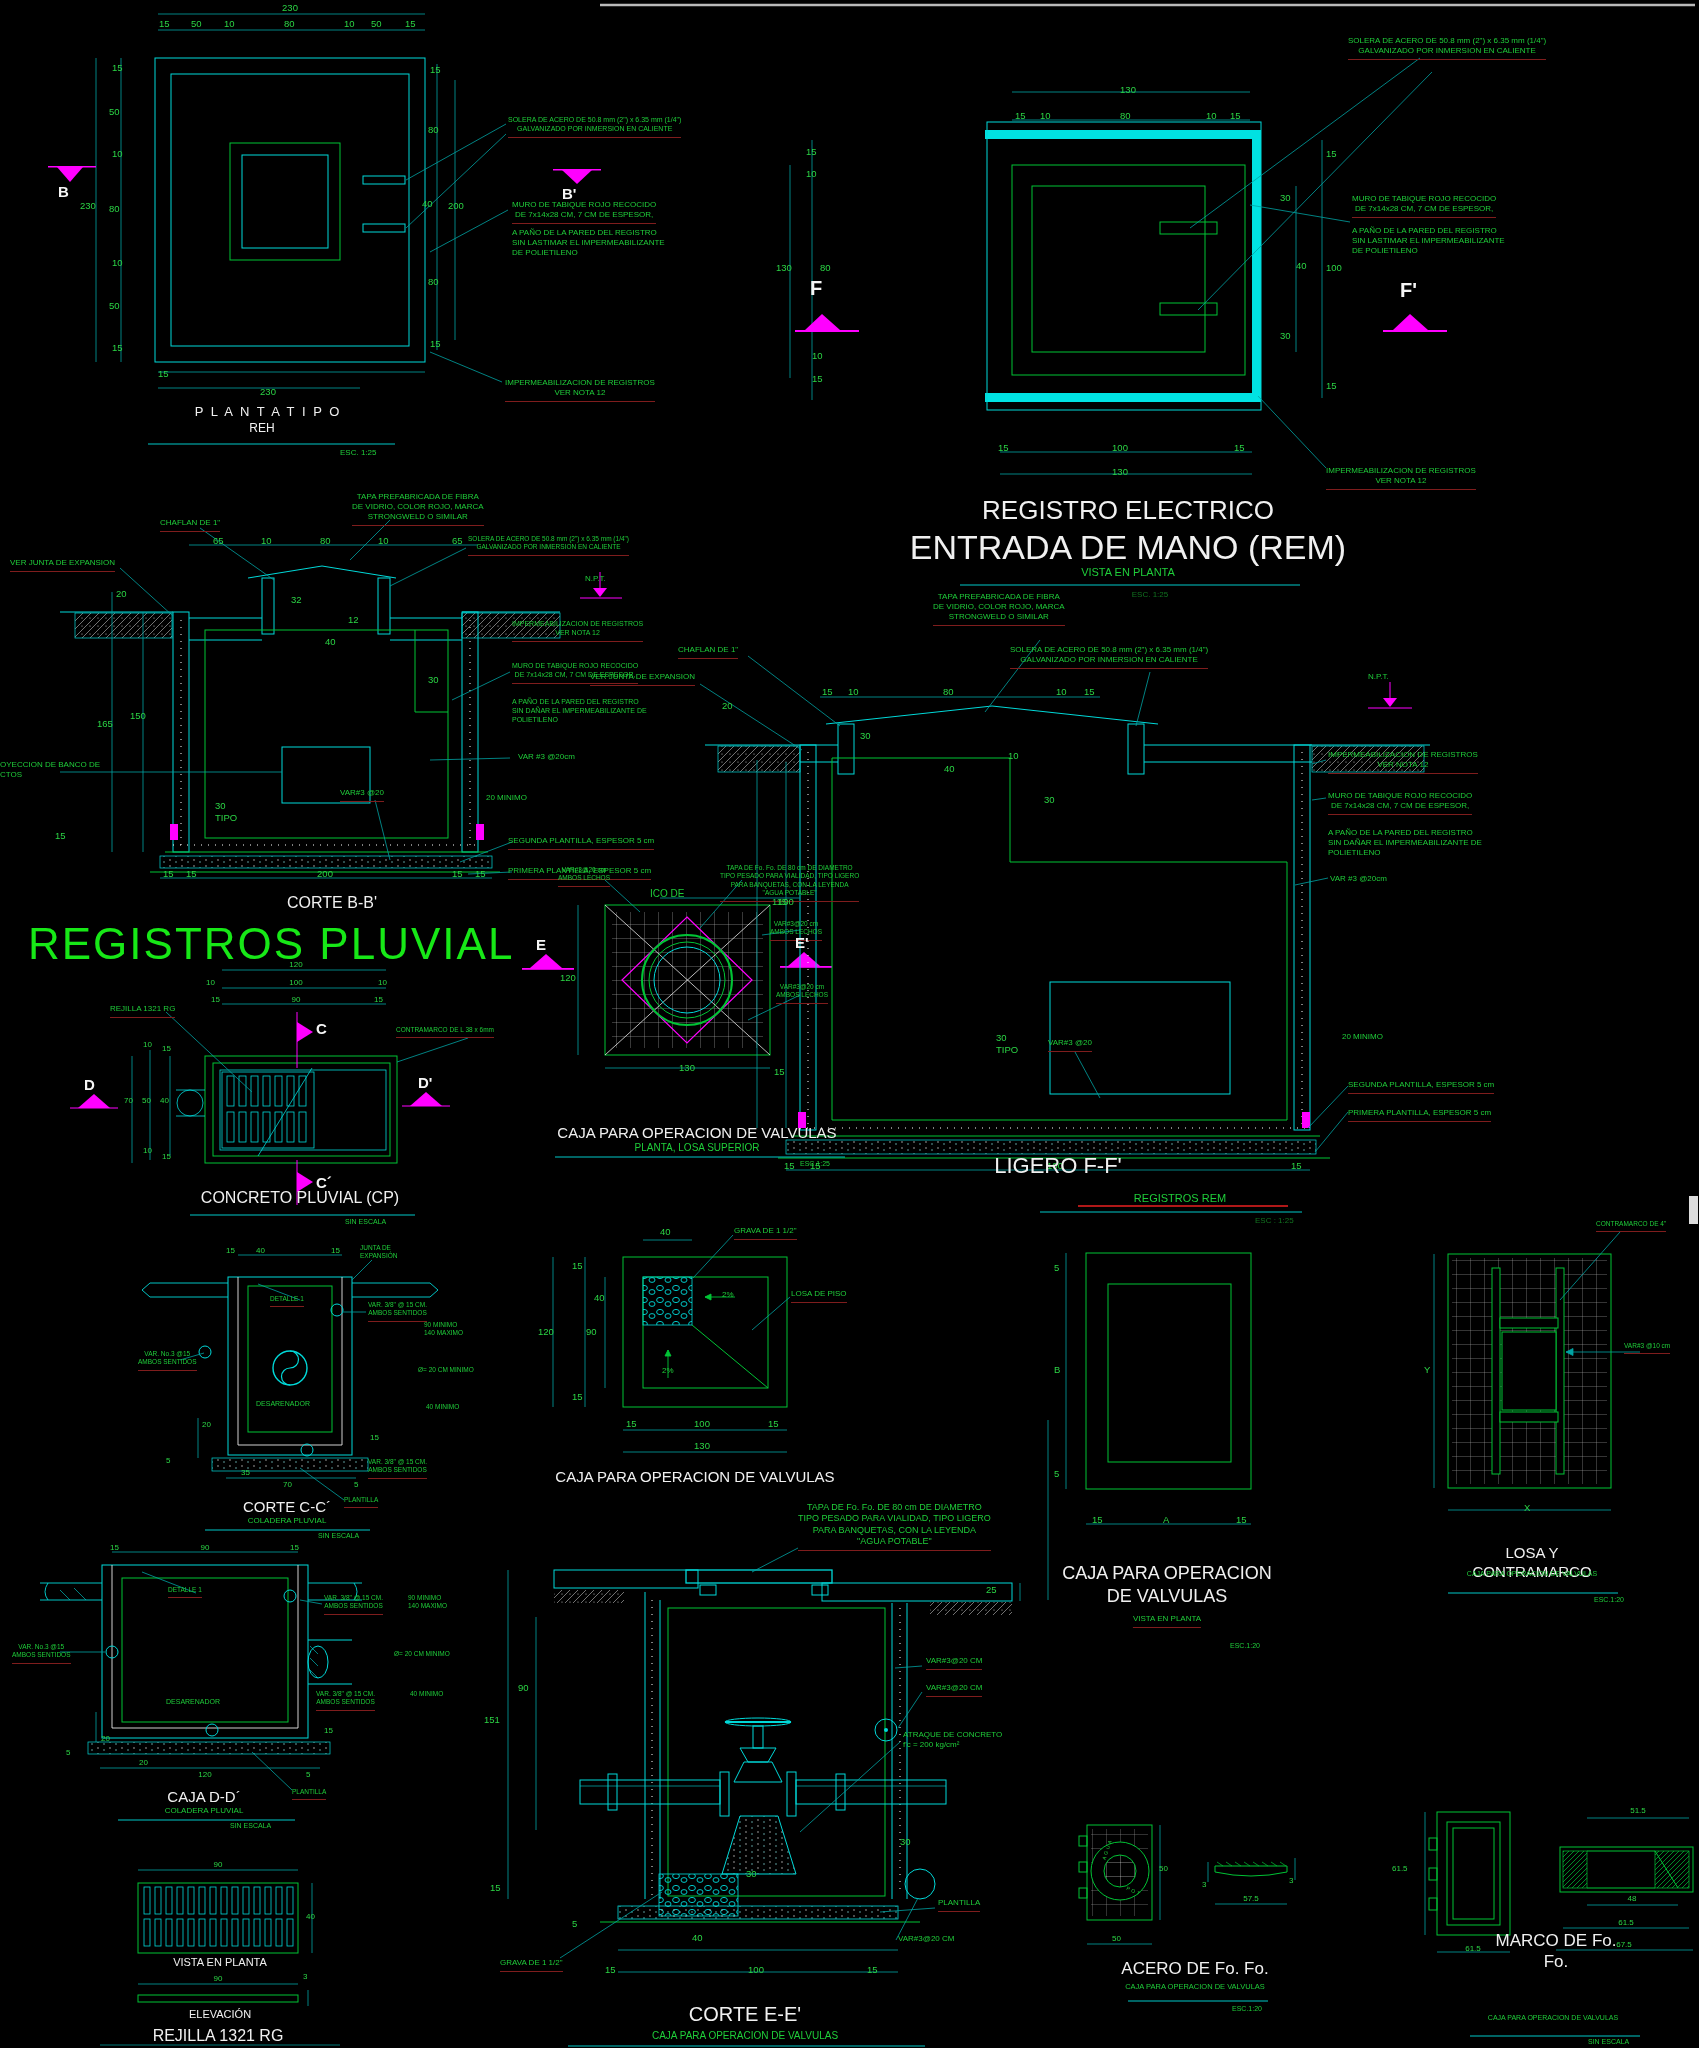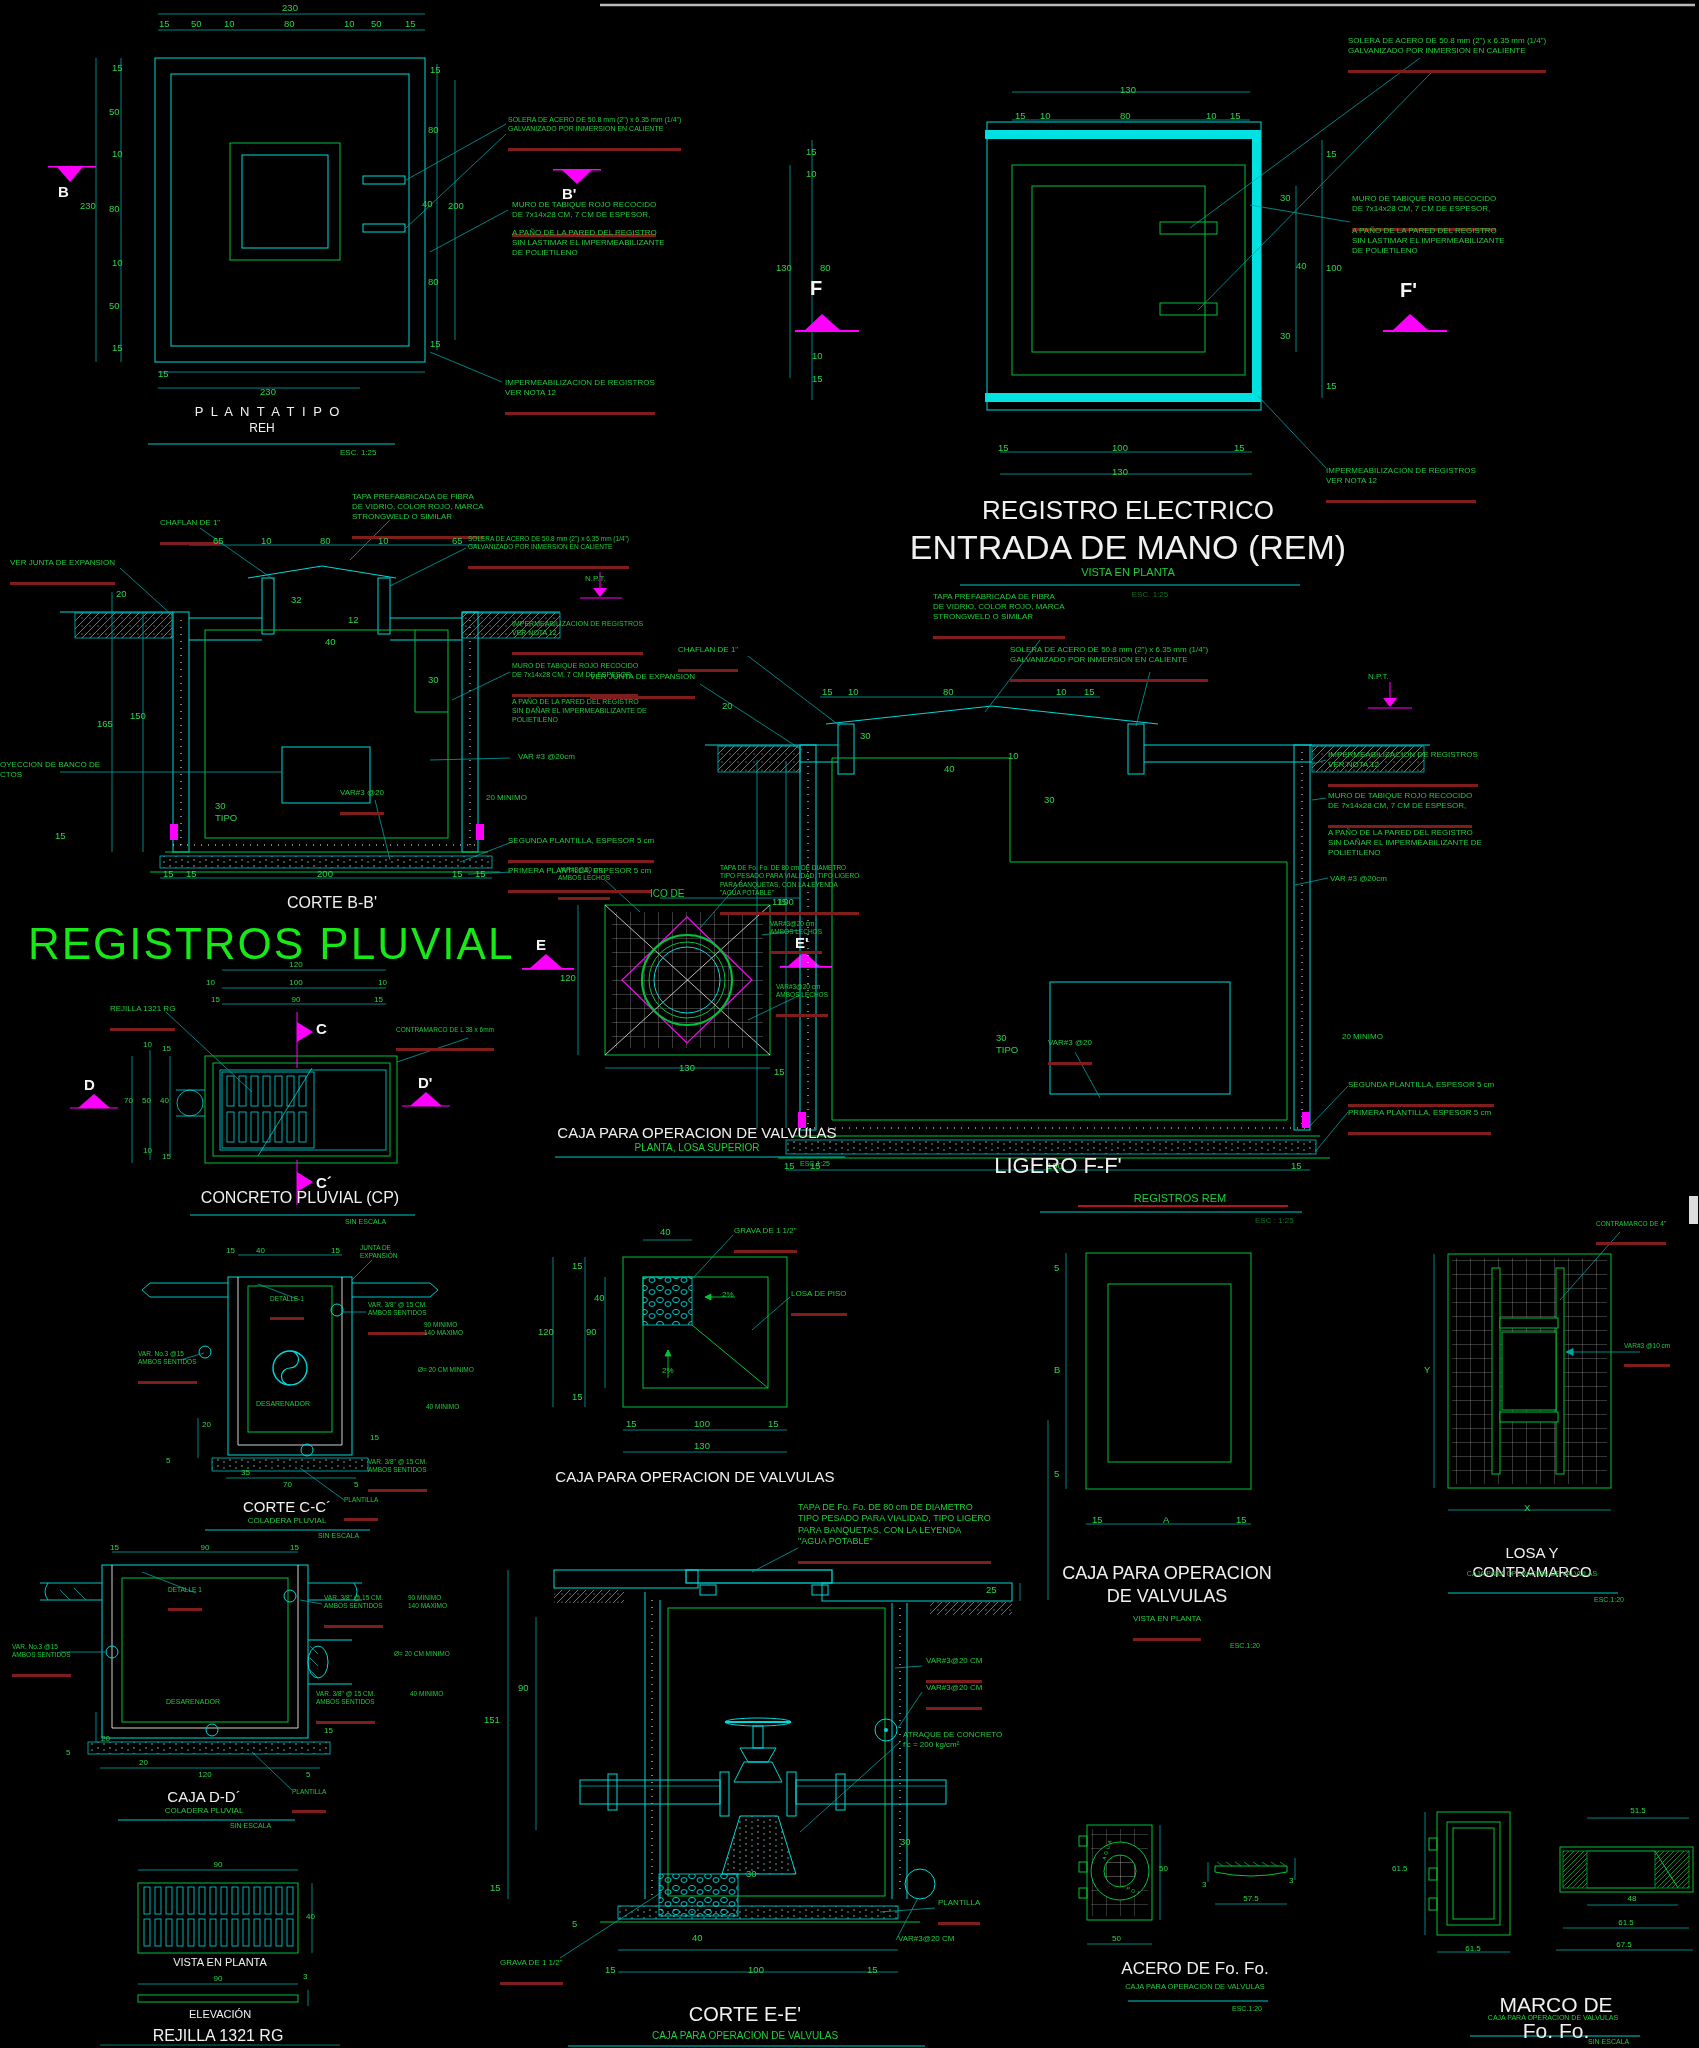--- a/index.html
+++ b/index.html
@@ -6,21 +6,21 @@
   #canvas{position:relative;width:1699px;height:2048px;background:#000;overflow:hidden;
           font-family:"Liberation Sans",sans-serif;}
   #lines{position:absolute;left:0;top:0;}
   .t{position:absolute;white-space:pre-line;line-height:1.25;z-index:5;}
   .g{color:#1fce3a;font-size:8px;}
   .g65{color:#1fce3a;font-size:6.5px;line-height:1.3;}
   .g7{color:#1fce3a;font-size:7px;}
   .d{color:#2bd545;font-size:9.5px;}
   .w{color:#f0f0f0;}
   .cx{transform:translateX(-50%);text-align:center;}
-  .ul{border-bottom:3px solid #7f1d1d;padding-bottom:14px;}
+  .ul{border-bottom:1px solid #7f1d1d;padding-bottom:3px;text-align:center;}
   .mk{color:#f5f5f5;font-size:15px;font-weight:bold;}
   .big{color:#17e817;font-size:44px;letter-spacing:2px;}
   .dim55{opacity:.55;}
 </style>
 </head>
 <body>
 
 <div id="canvas">
 
 <svg id="lines" width="1699" height="2048" viewBox="0 0 1699 2048">
@@ -882,17 +882,17 @@
 <div class="t w cx" style="left:1195px;top:1958px;font-size:17px">ACERO DE Fo. Fo.</div>
 <div class="t cx" style="left:1195px;top:1982px;font-size:7.5px;color:#1fce3a">CAJA PARA OPERACION DE VALVULAS</div>
 <div class="t g7" style="left:1232px;top:2005px">ESC.1:20</div>
 
 <div class="t d" style="left:1392px;top:1864px;font-size:8px">61.5</div>
 <div class="t d cx" style="left:1473px;top:1944px;font-size:8px">61.5</div>
 <div class="t d cx" style="left:1638px;top:1806px;font-size:8px">51.5</div>
 <div class="t d cx" style="left:1632px;top:1894px;font-size:8px">48</div>
 <div class="t d cx" style="left:1626px;top:1918px;font-size:8px">61.5</div>
 <div class="t d cx" style="left:1624px;top:1940px;font-size:8px">67.5</div>
-<div class="t w cx" style="left:1556px;top:1992px;font-size:21px">MARCO DE Fo. Fo.</div>
+<div class="t w cx" style="left:1556px;top:1930px;font-size:17px">MARCO DE Fo. Fo.</div>
 <div class="t cx" style="left:1553px;top:2014px;font-size:7px;color:#1fce3a">CAJA PARA OPERACION DE VALVULAS</div>
 <div class="t g7" style="left:1588px;top:2038px">SIN ESCALA</div>
 
 </div>
 
 </body></html>

